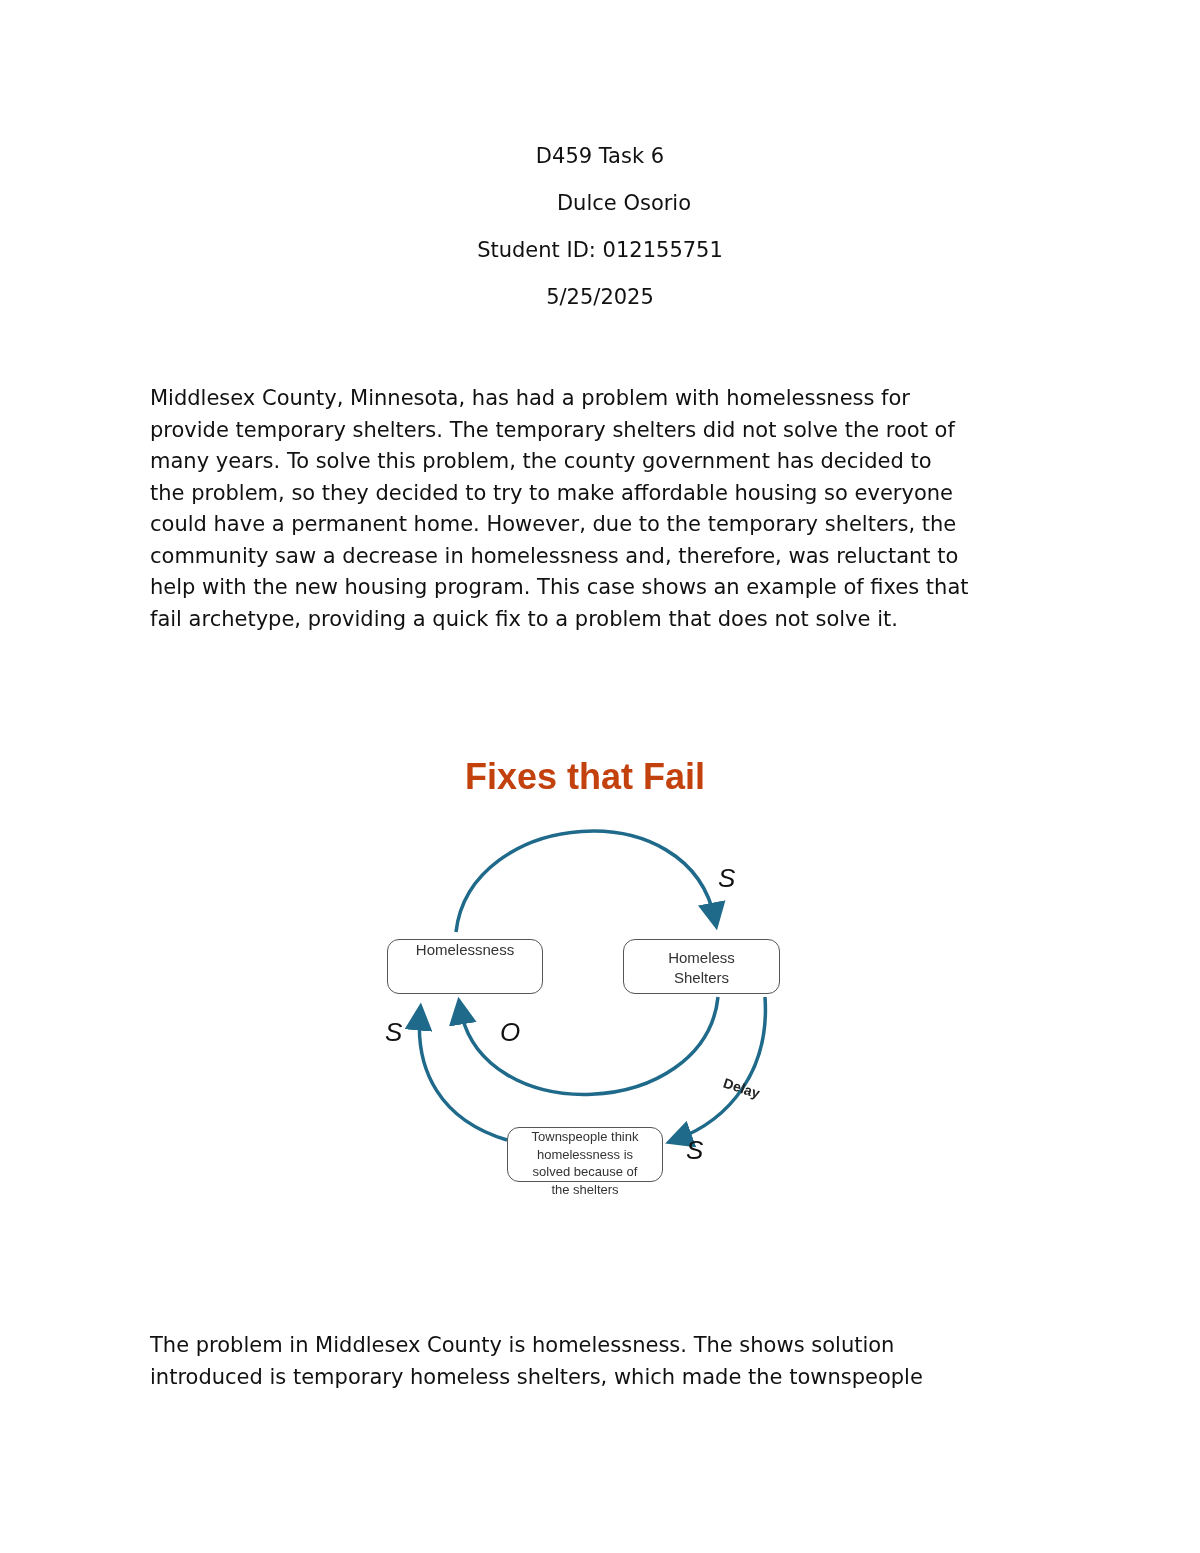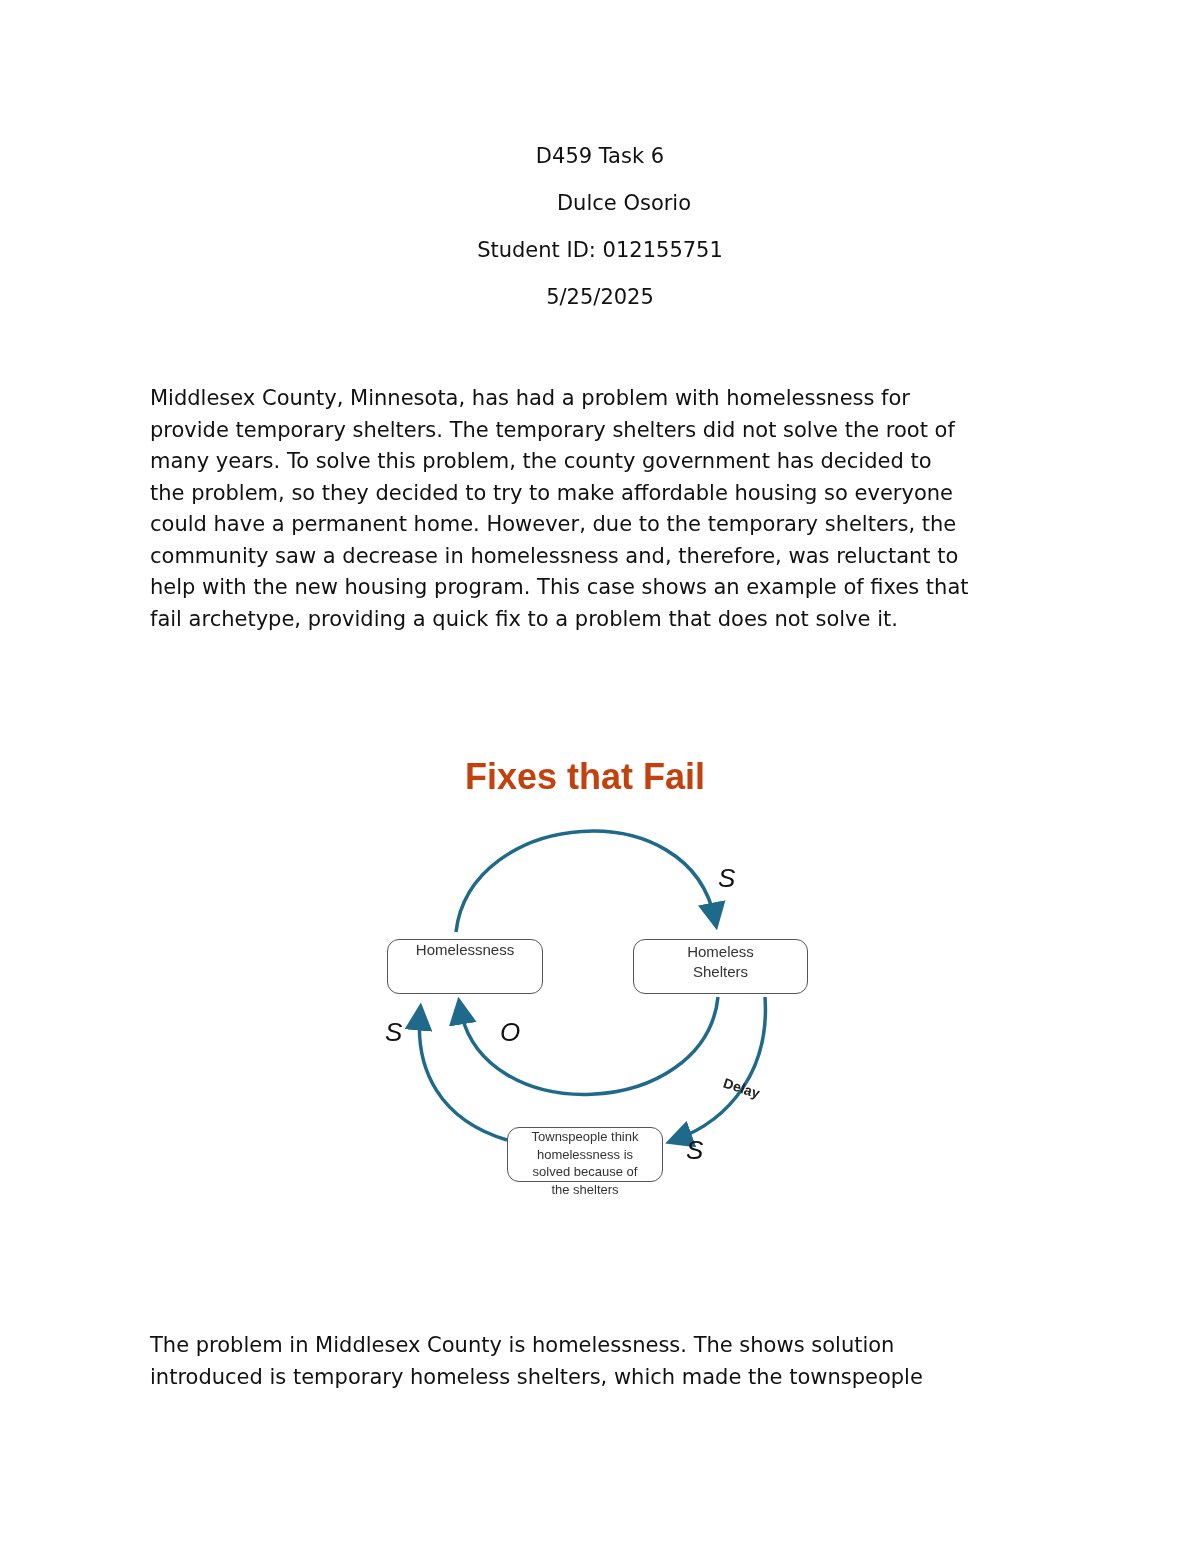--- a/index.html
+++ b/index.html
@@ -76,21 +76,21 @@
 
     <path d="M395,247 C400,320 360,370 305,390" fill="none" stroke="#1f6a8a" stroke-width="3.5" marker-end="url(#ah)"></path>
 
     <path d="M137,390 C70,370 45,320 50,263" fill="none" stroke="#1f6a8a" stroke-width="3.5" marker-end="url(#ah)"></path>
   </svg>
 
   <div class="node" style="left:17px; top:189px; width:156px; height:55px;">
     <span>Homelessness</span>
   </div>
 
-  <div class="node" style="left:263px; top:189px; width:175px; height:55px; padding-top:2px;">
+  <div class="node" style="left:253px; top:189px; width:157px; height:55px; padding-top:8px;">
     <div>Homeless</div>
     <div>Shelters</div>
   </div>
 
   <div class="node" style="left:137px; top:377px; width:156px; height:55px; font-size:13px; line-height:17.5px; overflow:visible;">
     <div>Townspeople think</div>
     <div>homelessness is</div>
     <div>solved because of</div>
     <div>the shelters</div>
   </div>

